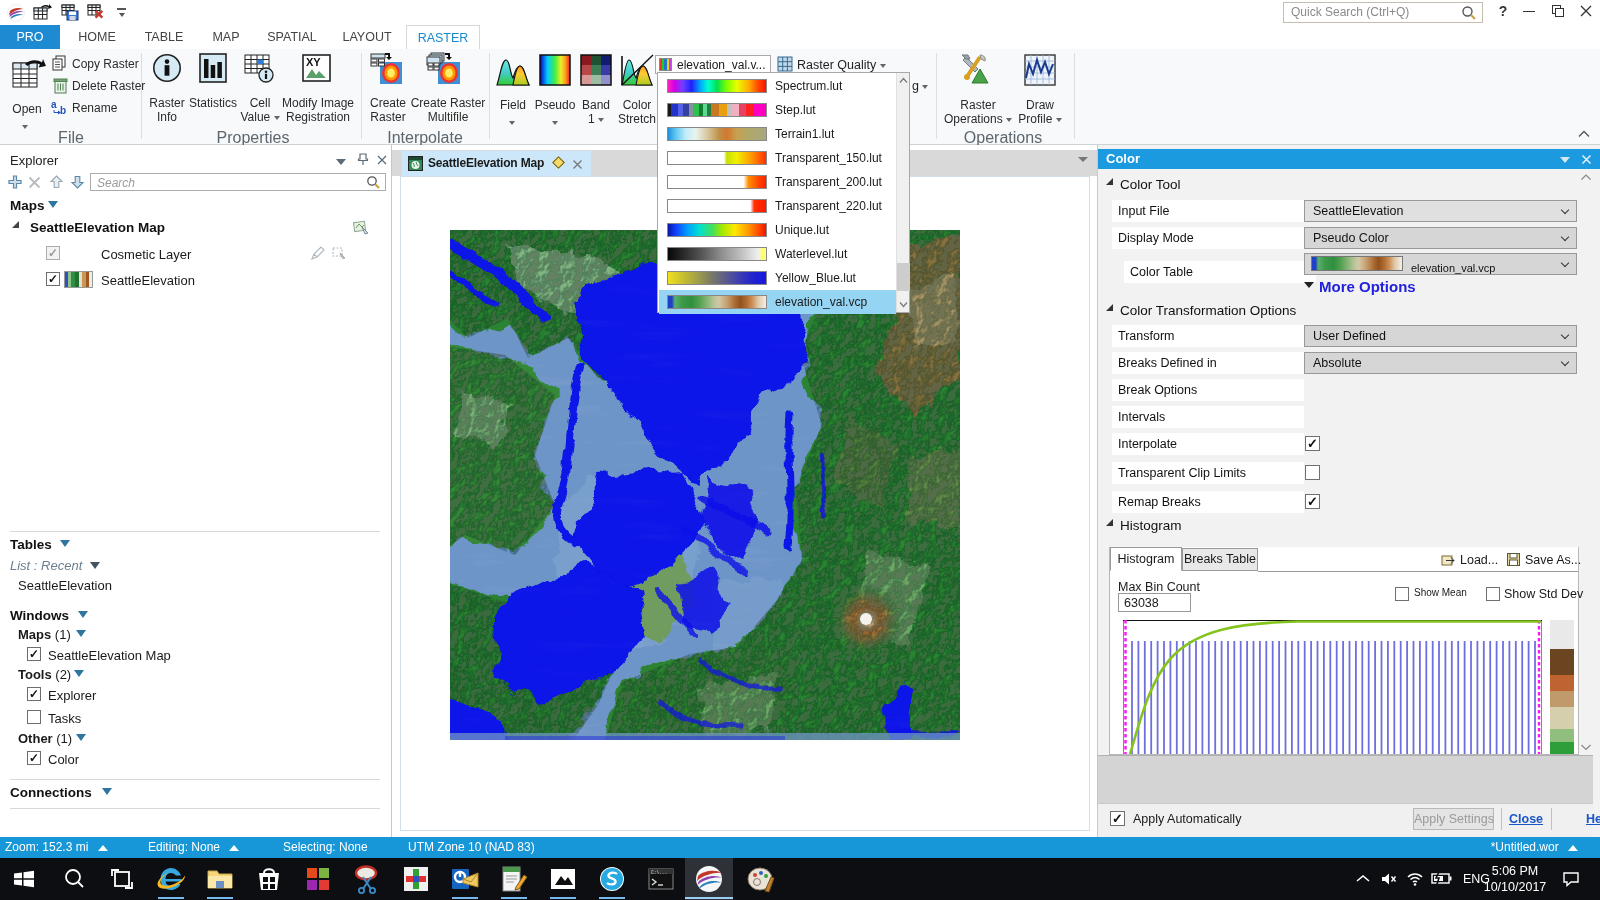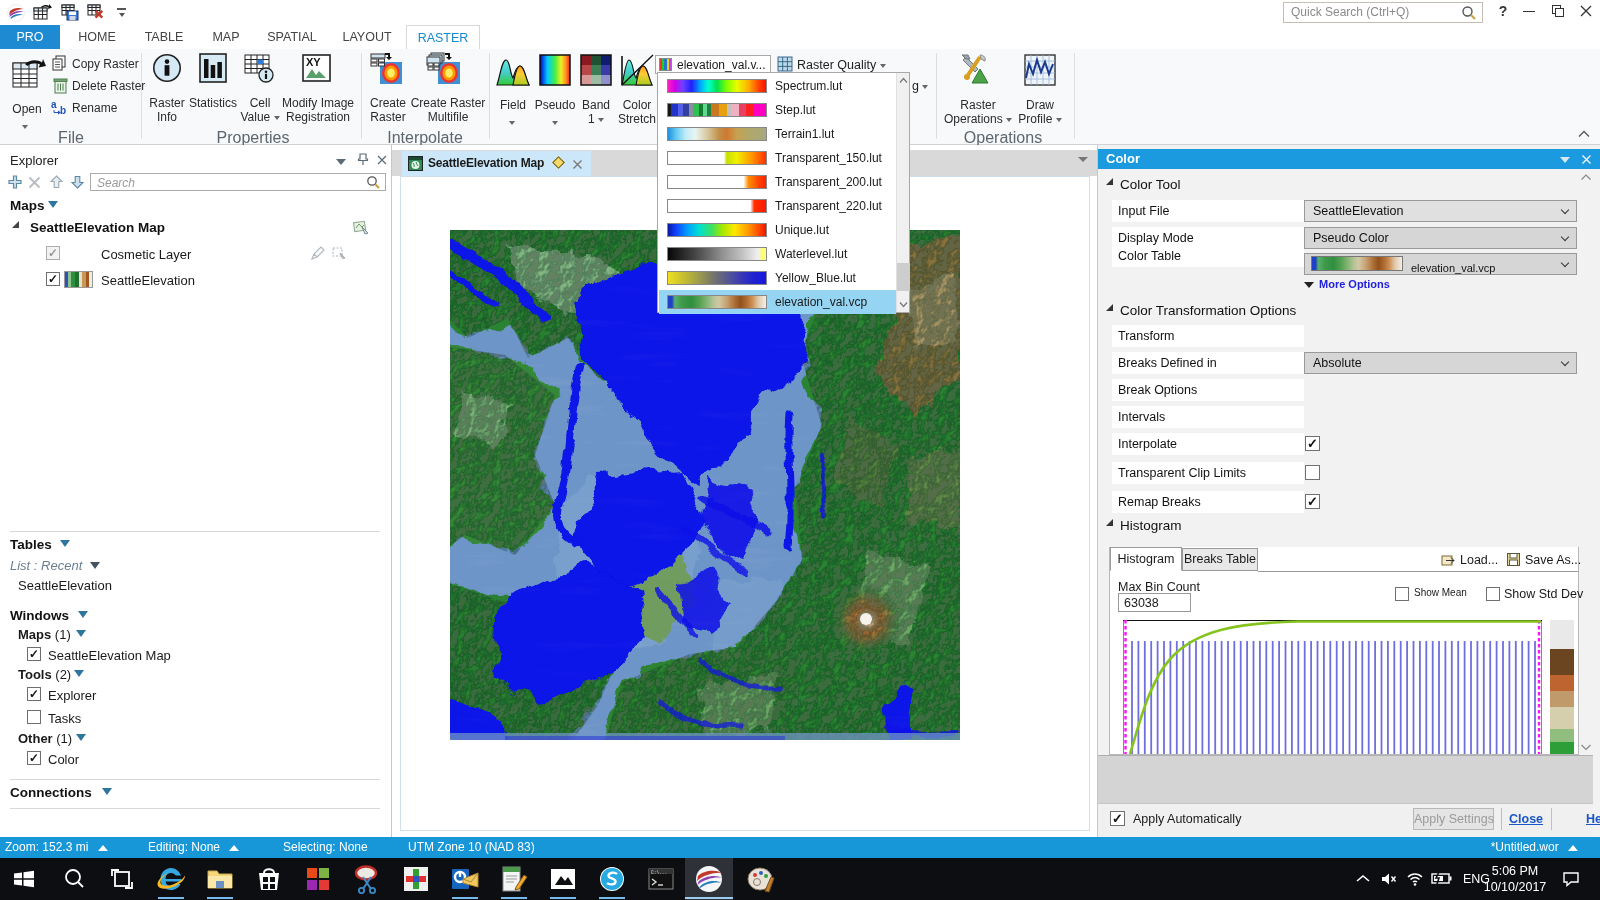--- a/index.html
+++ b/index.html
@@ -555,31 +555,32 @@
     <svg class="abs" style="right:8px;top:5px" width="11" height="11" viewBox="0 0 11 11">
         <path d="M1.5 1.5 L9.5 9.5 M9.5 1.5 L1.5 9.5" stroke="#e8f2f8" stroke-width="1.5"></path>
       </svg>
   </div>
   <div class="abs tri-exp" style="left:8px;top:33px;border-bottom-color:#333;"></div>
   <div class="sect" style="top:32px;left:22px;">Color Tool</div>
   <div class="crow-label" style="top:55px;">Input File</div>
   <div class="crow-ctl" style="top:55px;background:#e0e0e0;">SeattleElevation<span class="chev"></span></div>
   <div class="crow-label" style="top:82px;">Display Mode</div>
   <div class="crow-ctl" style="top:82px;">Pseudo Color<span class="chev"></span></div>
-  <div class="crow-label" style="top:100px;">Color Table</div>
+  <div class="crow-label" style="top:116px;margin-left:12px;">Color Table</div>
   <div class="crow-ctl" style="top:108px;">
     <div class="abs" style="left:6px;top:2px;width:92px;height:15px;border:1px solid #777;background:linear-gradient(90deg,#2040c8 0 4%,#58b070 7%,#3f9a4a 14%,#2f8f3f 24%,#53a050 32%,#86b576 40%,#b8c49a 47%,#d2c8a4 52%,#c8a070 60%,#a86830 69%,#90521e 74%,#b06a30 80%,#cc9058 86%,#e0c8a8 92%,#f2efeb 100%);"></div>
     <span class="abs" style="left:106px;top:4px;font-size:11px;">elevation_val.vcp</span>
       <span class="chev"></span>
   </div>
   <div class="abs" style="left:206px;top:137px;width:0;height:0;border-left:5px solid transparent;border-right:5px solid transparent;border-top:6.5px solid #222;"></div>
-  <div class="abs" style="left:221px;top:133px;font-size:11px;font-weight:bold;color:#2222dd;">More Options</div>
+  <div class="abs" style="left:221px;top:133px;font-size:15px;font-weight:bold;color:#2222dd;">More Options</div>
   <div class="abs tri-exp" style="left:8px;top:159px;border-bottom-color:#333;"></div>
   <div class="sect" style="top:158px;left:22px;">Color Transformation Options</div>
   <div class="crow-label" style="top:180px;">Transform</div>
+  <div class="crow-ctl" style="top:180px;">User Defined<span class="chev"></span></div>
   <div class="crow-label" style="top:207px;">Breaks Defined in</div>
   <div class="crow-ctl" style="top:207px;">Absolute<span class="chev"></span></div>
   <div class="crow-label" style="top:234px;">Break Options</div>
   <div class="crow-label" style="top:261px;">Intervals</div>
   <div class="crow-label" style="top:288px;">Interpolate</div>
   <div class="cb2" style="left:207px;top:291px;">✓</div>
   <div class="crow-label" style="top:317px;">Transparent Clip Limits</div>
   <div class="cb2" style="left:207px;top:320px;"></div>
   <div class="crow-label" style="top:346px;">Remap Breaks</div>
   <div class="cb2" style="left:207px;top:349px;">✓</div>

